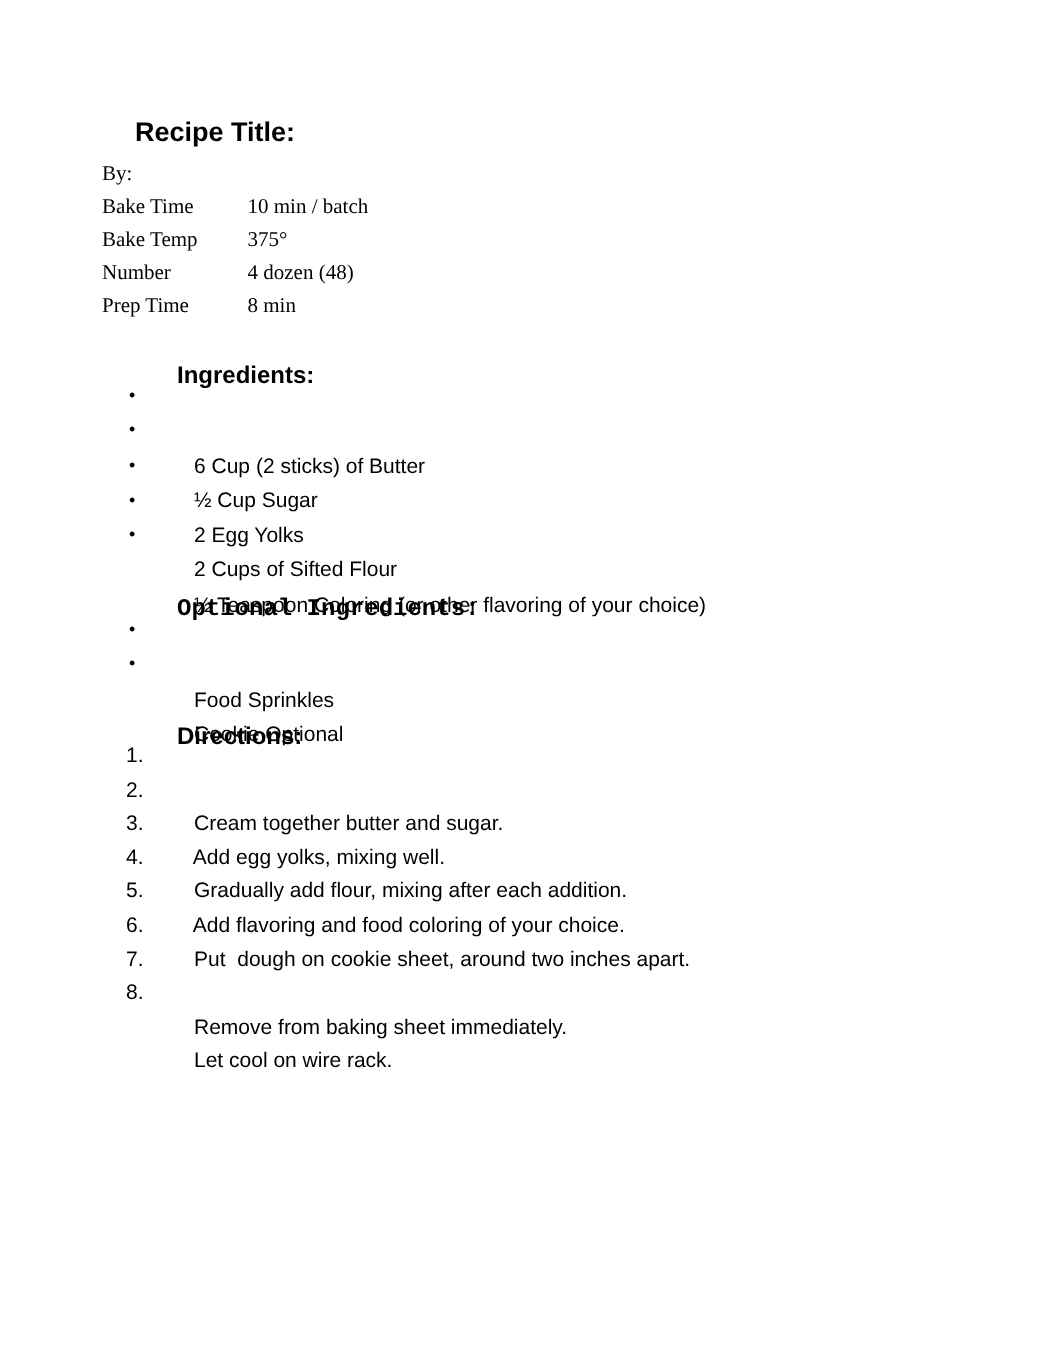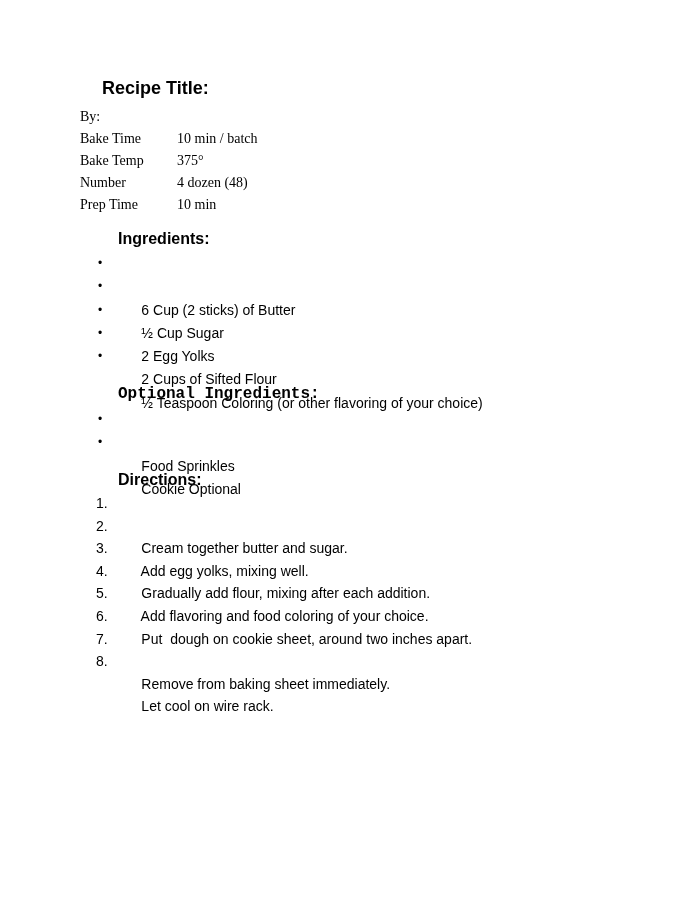--- a/index.html
+++ b/index.html
@@ -10,21 +10,21 @@
     body {
       width: 696px;
       height: 900px;
       position: relative;
       overflow: hidden;
       font-family: "Liberation Sans", sans-serif;
       color: #000000;
     }
     .page {
       position: absolute;
-      left: 12px;
+      left: 0;
       top: 0;
       width: 553px;
       height: 900px;
     }
     .title {
       position: absolute;
       left: 90px;
       top: 77px;
       font-size: 18px;
       font-weight: bold;
@@ -45,21 +45,21 @@
     }
     .meta-label {
       width: 97px;
     }
     .section-heading {
       position: absolute;
       left: 106px;
       font-size: 16px;
       font-weight: bold;
       line-height: 20px;
-      margin: 0;
+      margin: 12px;
     }
     .list {
       position: absolute;
       left: 84px;
       margin: 0;
       padding: 0;
       list-style: none;
       font-size: 14px;
     }
     .list-item {
@@ -103,21 +103,21 @@
     <div class="meta-row">
       <span class="meta-label">Bake Temp</span>
       <span>375°</span>
     </div>
     <div class="meta-row">
       <span class="meta-label">Number</span>
       <span>4 dozen (48)</span>
     </div>
     <div class="meta-row">
       <span class="meta-label">Prep Time</span>
-      <span>10 min</span>
+      <span>8 min</span>
     </div>
   </div>
 
   <h2 class="section-heading" style="top:229px;">Ingredients:</h2>
   <ul class="list" style="top:252px;">
     <li class="list-item">
       <span class="bullet">•</span>
       <span>6 Cup (2 sticks) of Butter</span>
     </li>
     <li class="list-item">

